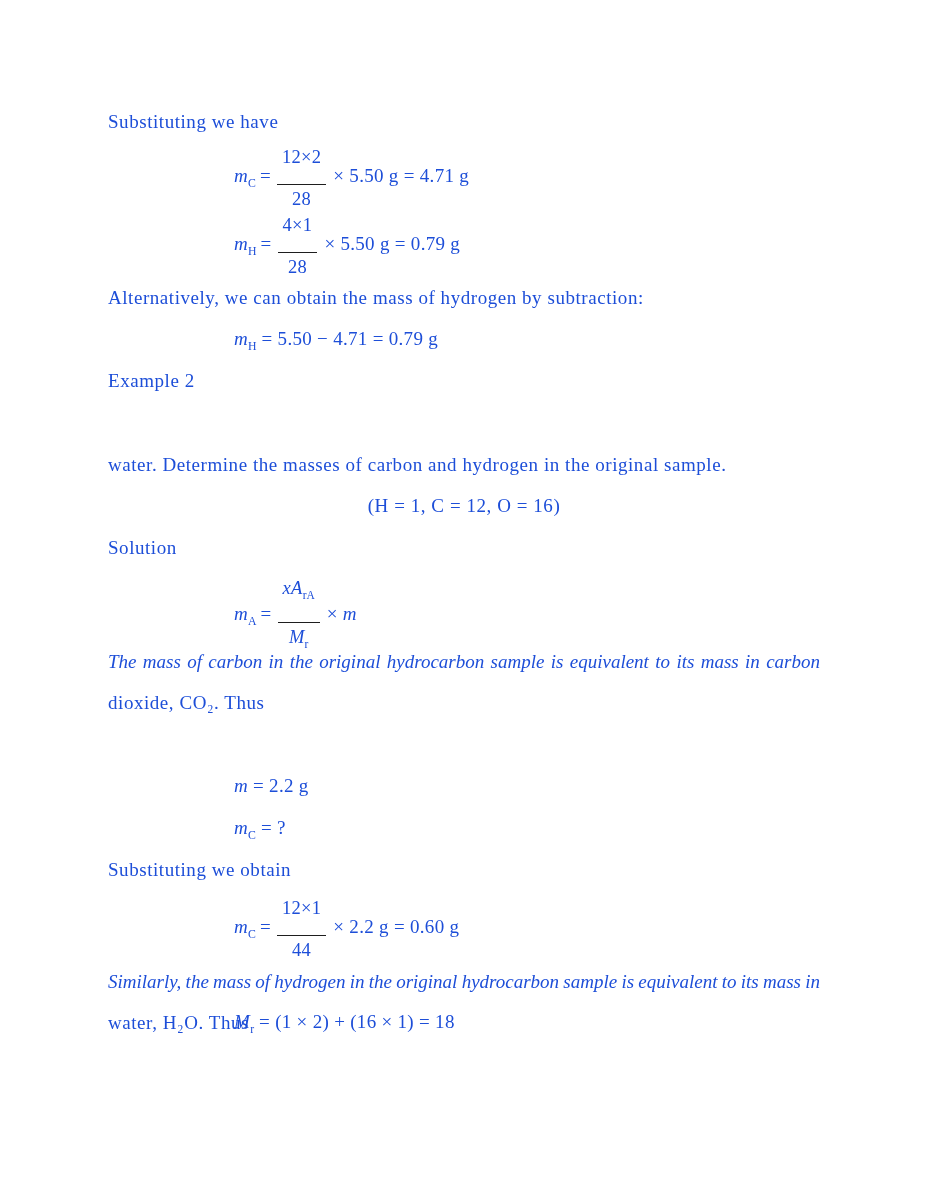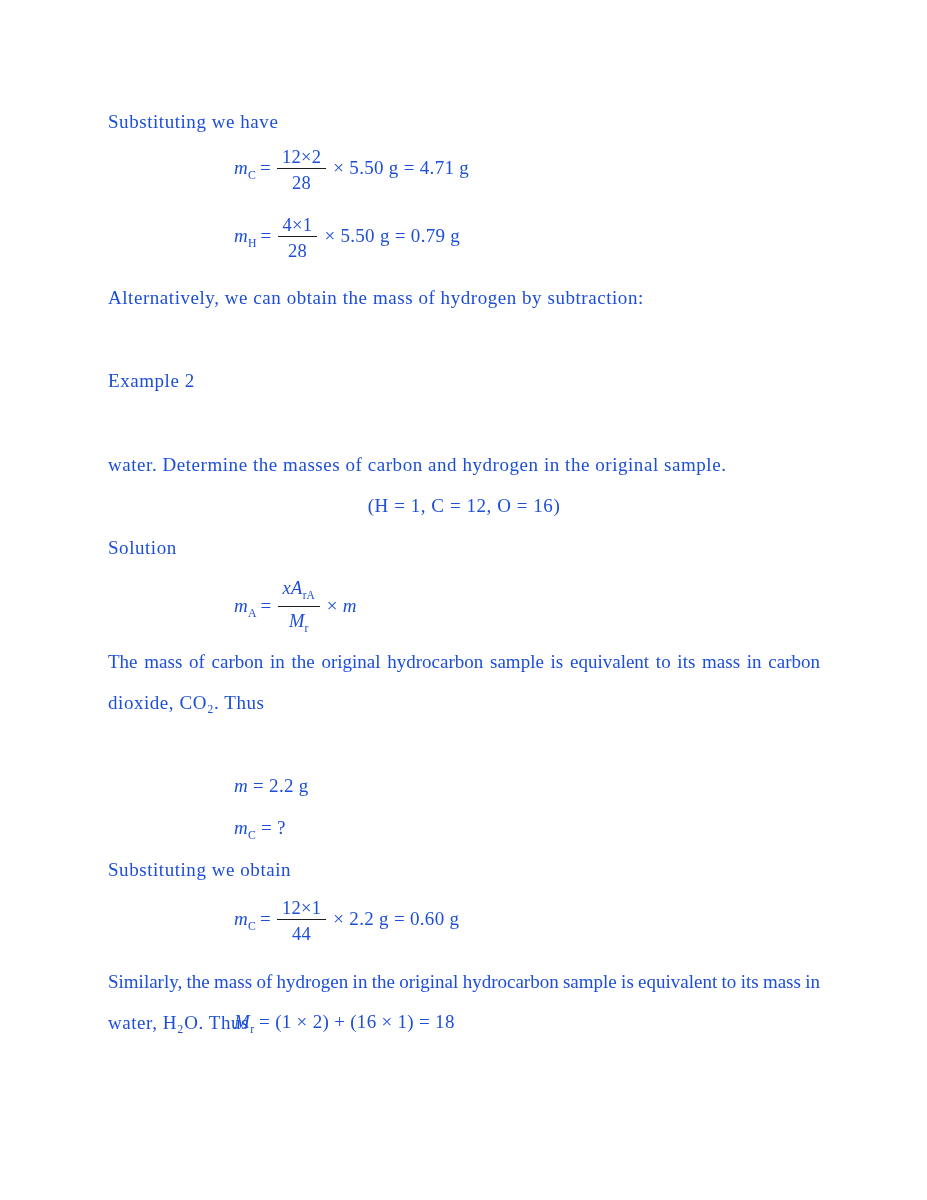--- a/index.html
+++ b/index.html
@@ -6,53 +6,56 @@
   .page {
     position:relative; width:927px; height:1200px; margin:0 auto;
     background:#ffffff; color:#1d4ed8;
     font-family:"Liberation Serif","DejaVu Serif",serif;
     font-size:19px; overflow:hidden;
   }
   .content { position:absolute; left:108px; top:0; width:712px; height:1200px; }
   .line { position:absolute; line-height:24px; letter-spacing:0.55px; white-space:nowrap; }
   .line.justify {
     width:712px; white-space:normal; letter-spacing:0;
-    text-align:justify; text-align-last:justify; word-spacing:-1px;
+    text-align:justify; text-align-last:justify; word-spacing:-1px;font-style:italic;
   }
   .line.centered { left:0; width:712px; text-align:center; }
   .eq { left:126px; letter-spacing:0.3px; }
   .it { font-style:italic; }
   sub { font-size:0.62em; letter-spacing:0; }
   .eqsign { margin:0 4px; }
   .tail { margin-left:5px; }
   .frac {
     display:inline-block; vertical-align:middle; text-align:center;
     margin:0 2px; line-height:22px; font-size:18.5px;
   }
-  .frac .num { display:block; padding:0 5px 0; border-bottom:1.5px solid #1e1e1e; }
+  .frac .num { display:block; padding:0 5px 16px; border-bottom:1.5px solid #1e1e1e; }
   .frac .den { display:block; padding:3px 5px 0;font-family:Liberation Serif, serif; }
 </style>
 </head>
 <body>
 
 <div class="page">
   <div class="content">
 
     <div class="line" style="top:110px;">Substituting we have</div>
 
     <div class="line eq" style="top:146px;">
       <span class="it">m</span><sub>C</sub><span class="eqsign">=</span><span class="frac"><span class="num">12×2</span><span class="den">28</span></span><span class="tail">× 5.50 g = 4.71 g</span>
     </div>
 
     <div class="line eq" style="top:214px;">
       <span class="it">m</span><sub>H</sub><span class="eqsign">=</span><span class="frac"><span class="num">4×1</span><span class="den">28</span></span><span class="tail">× 5.50 g = 0.79 g</span>
     </div>
 
     <div class="line" style="top:286px;">Alternatively, we can obtain the mass of hydrogen by subtraction:</div>
 
+    <div class="line eq" style="top:327px;">
+      <span class="it">m</span><sub>H</sub><span class="tail">= 5.50 − 4.71 = 0.79 g</span>
+    </div>
 
     <div class="line" style="top:369px;">Example 2</div>
 
 
     <div class="line" style="top:453px;">water. Determine the masses of carbon and hydrogen in the original sample.</div>
 
     <div class="line centered" style="top:494px;">(H = 1, C = 12, O = 16)</div>
 
     <div class="line" style="top:536px;">Solution</div>
 

